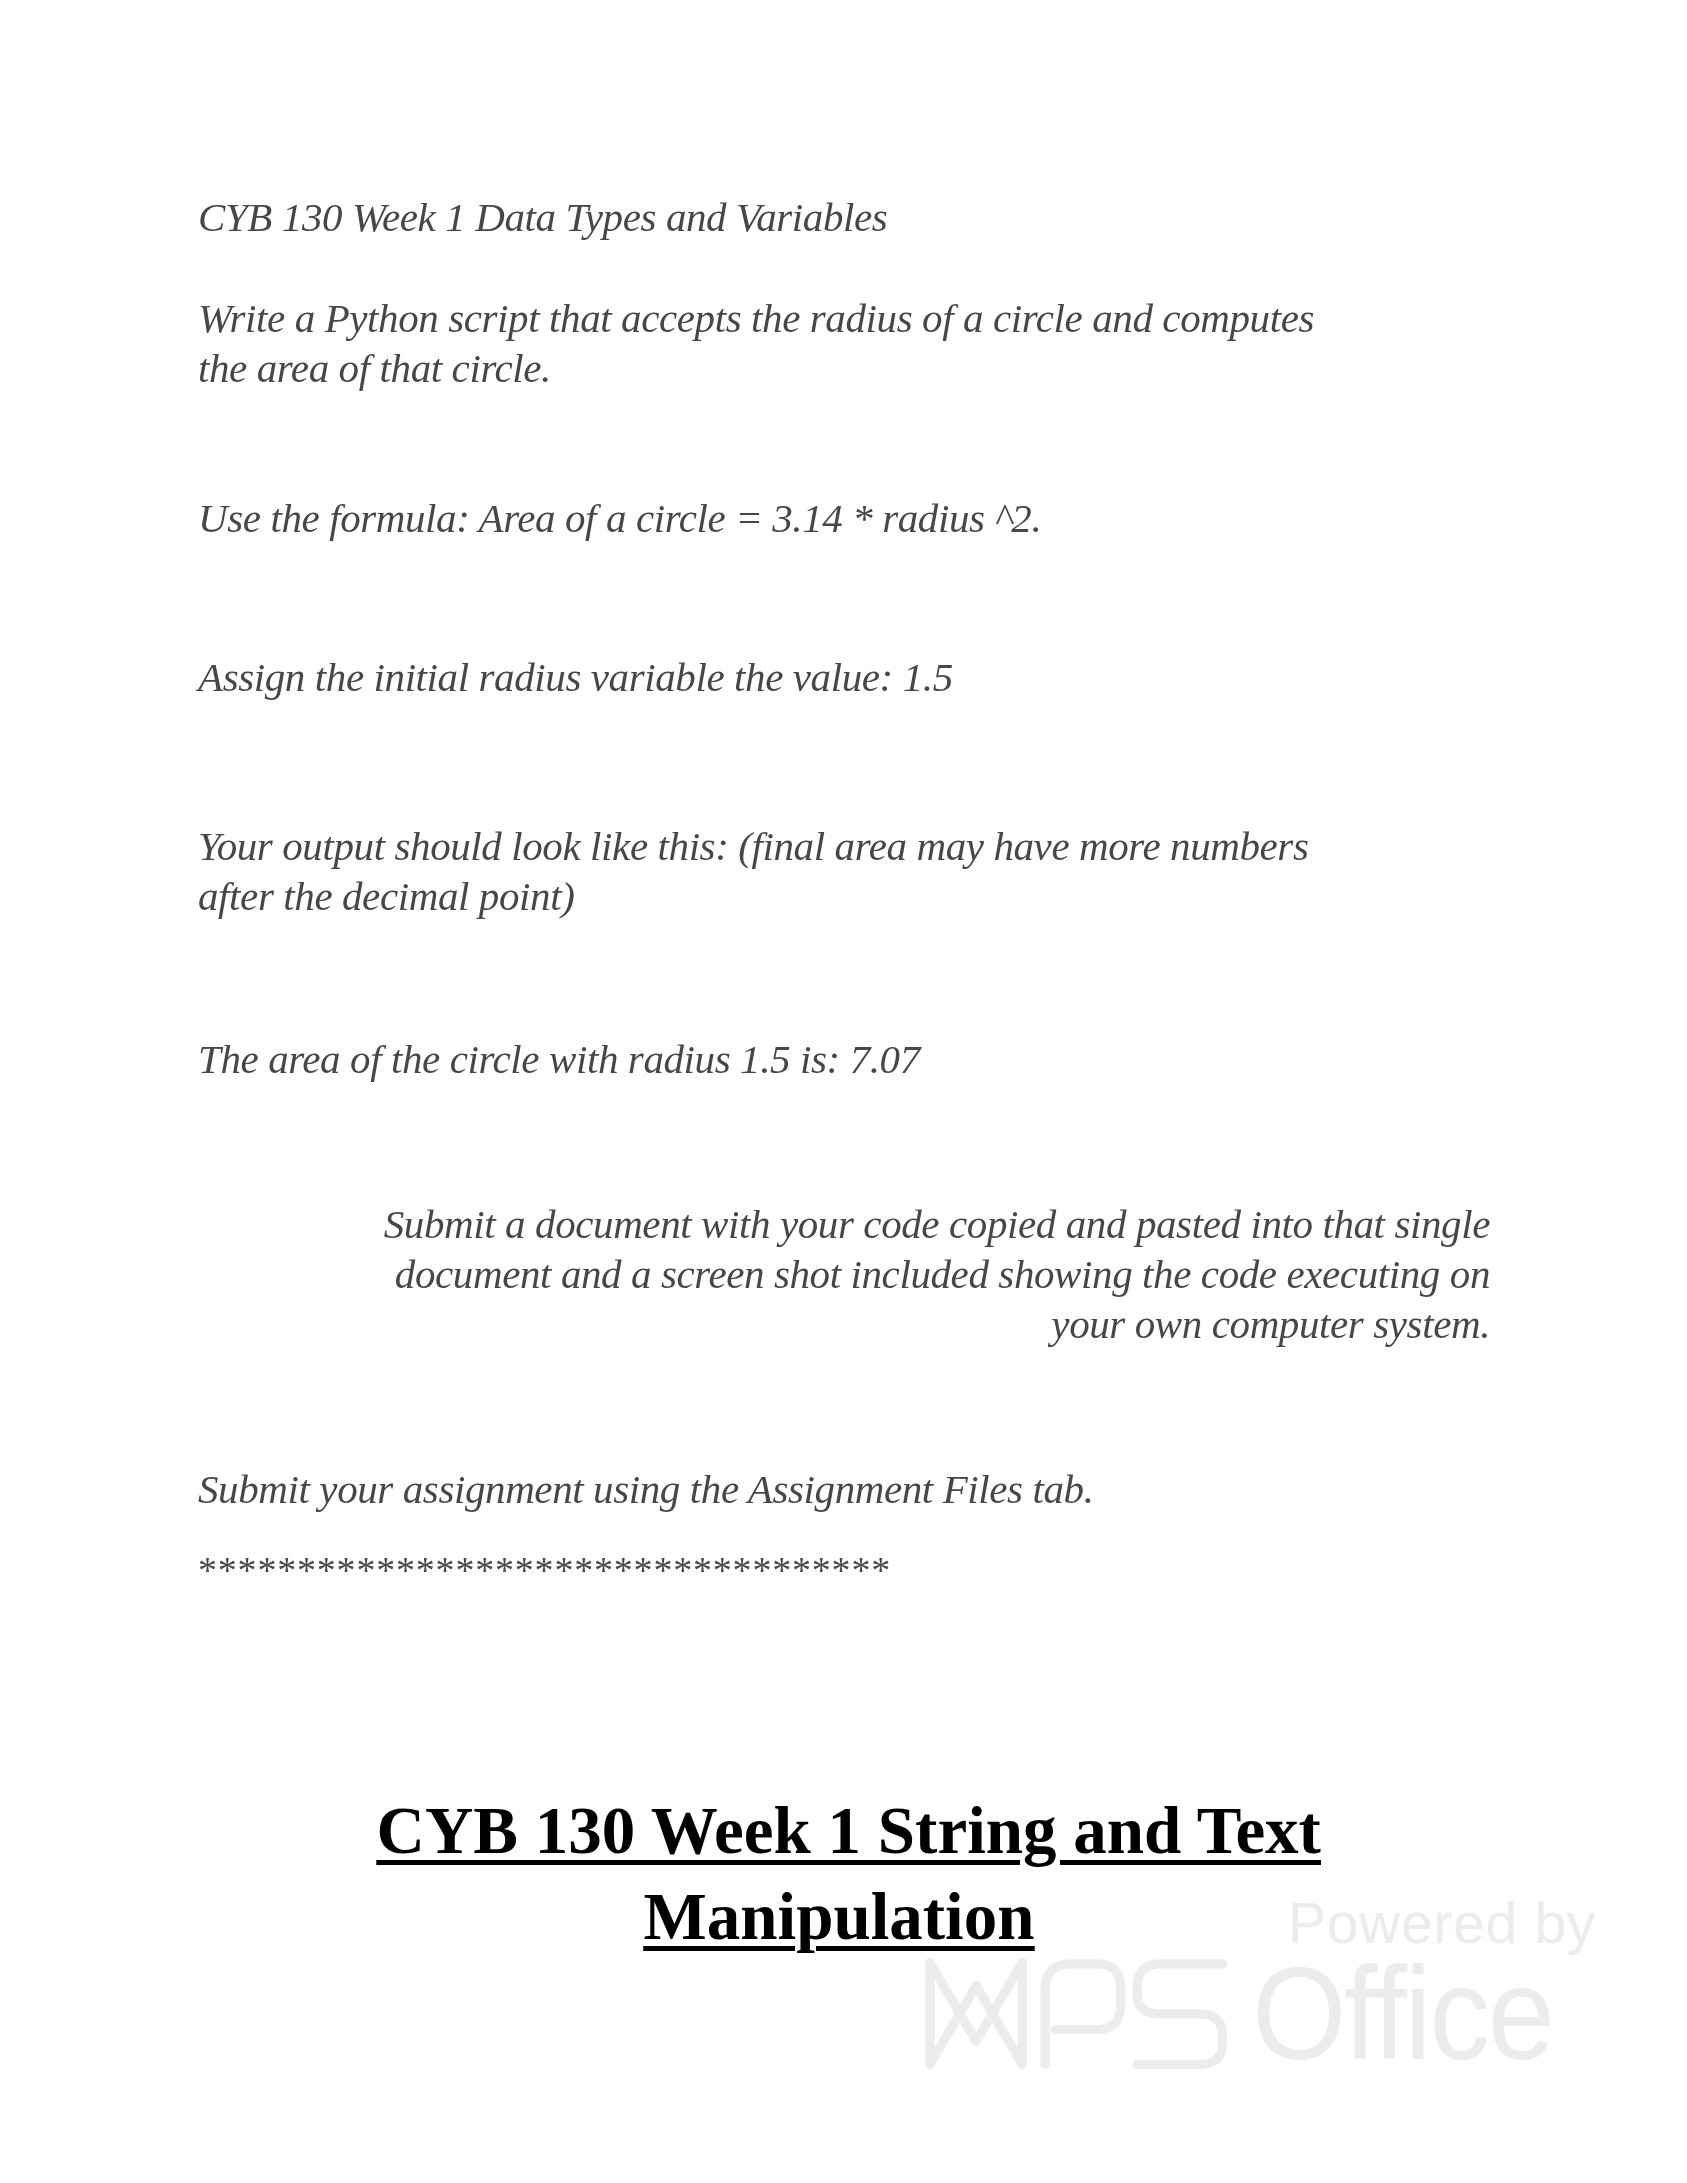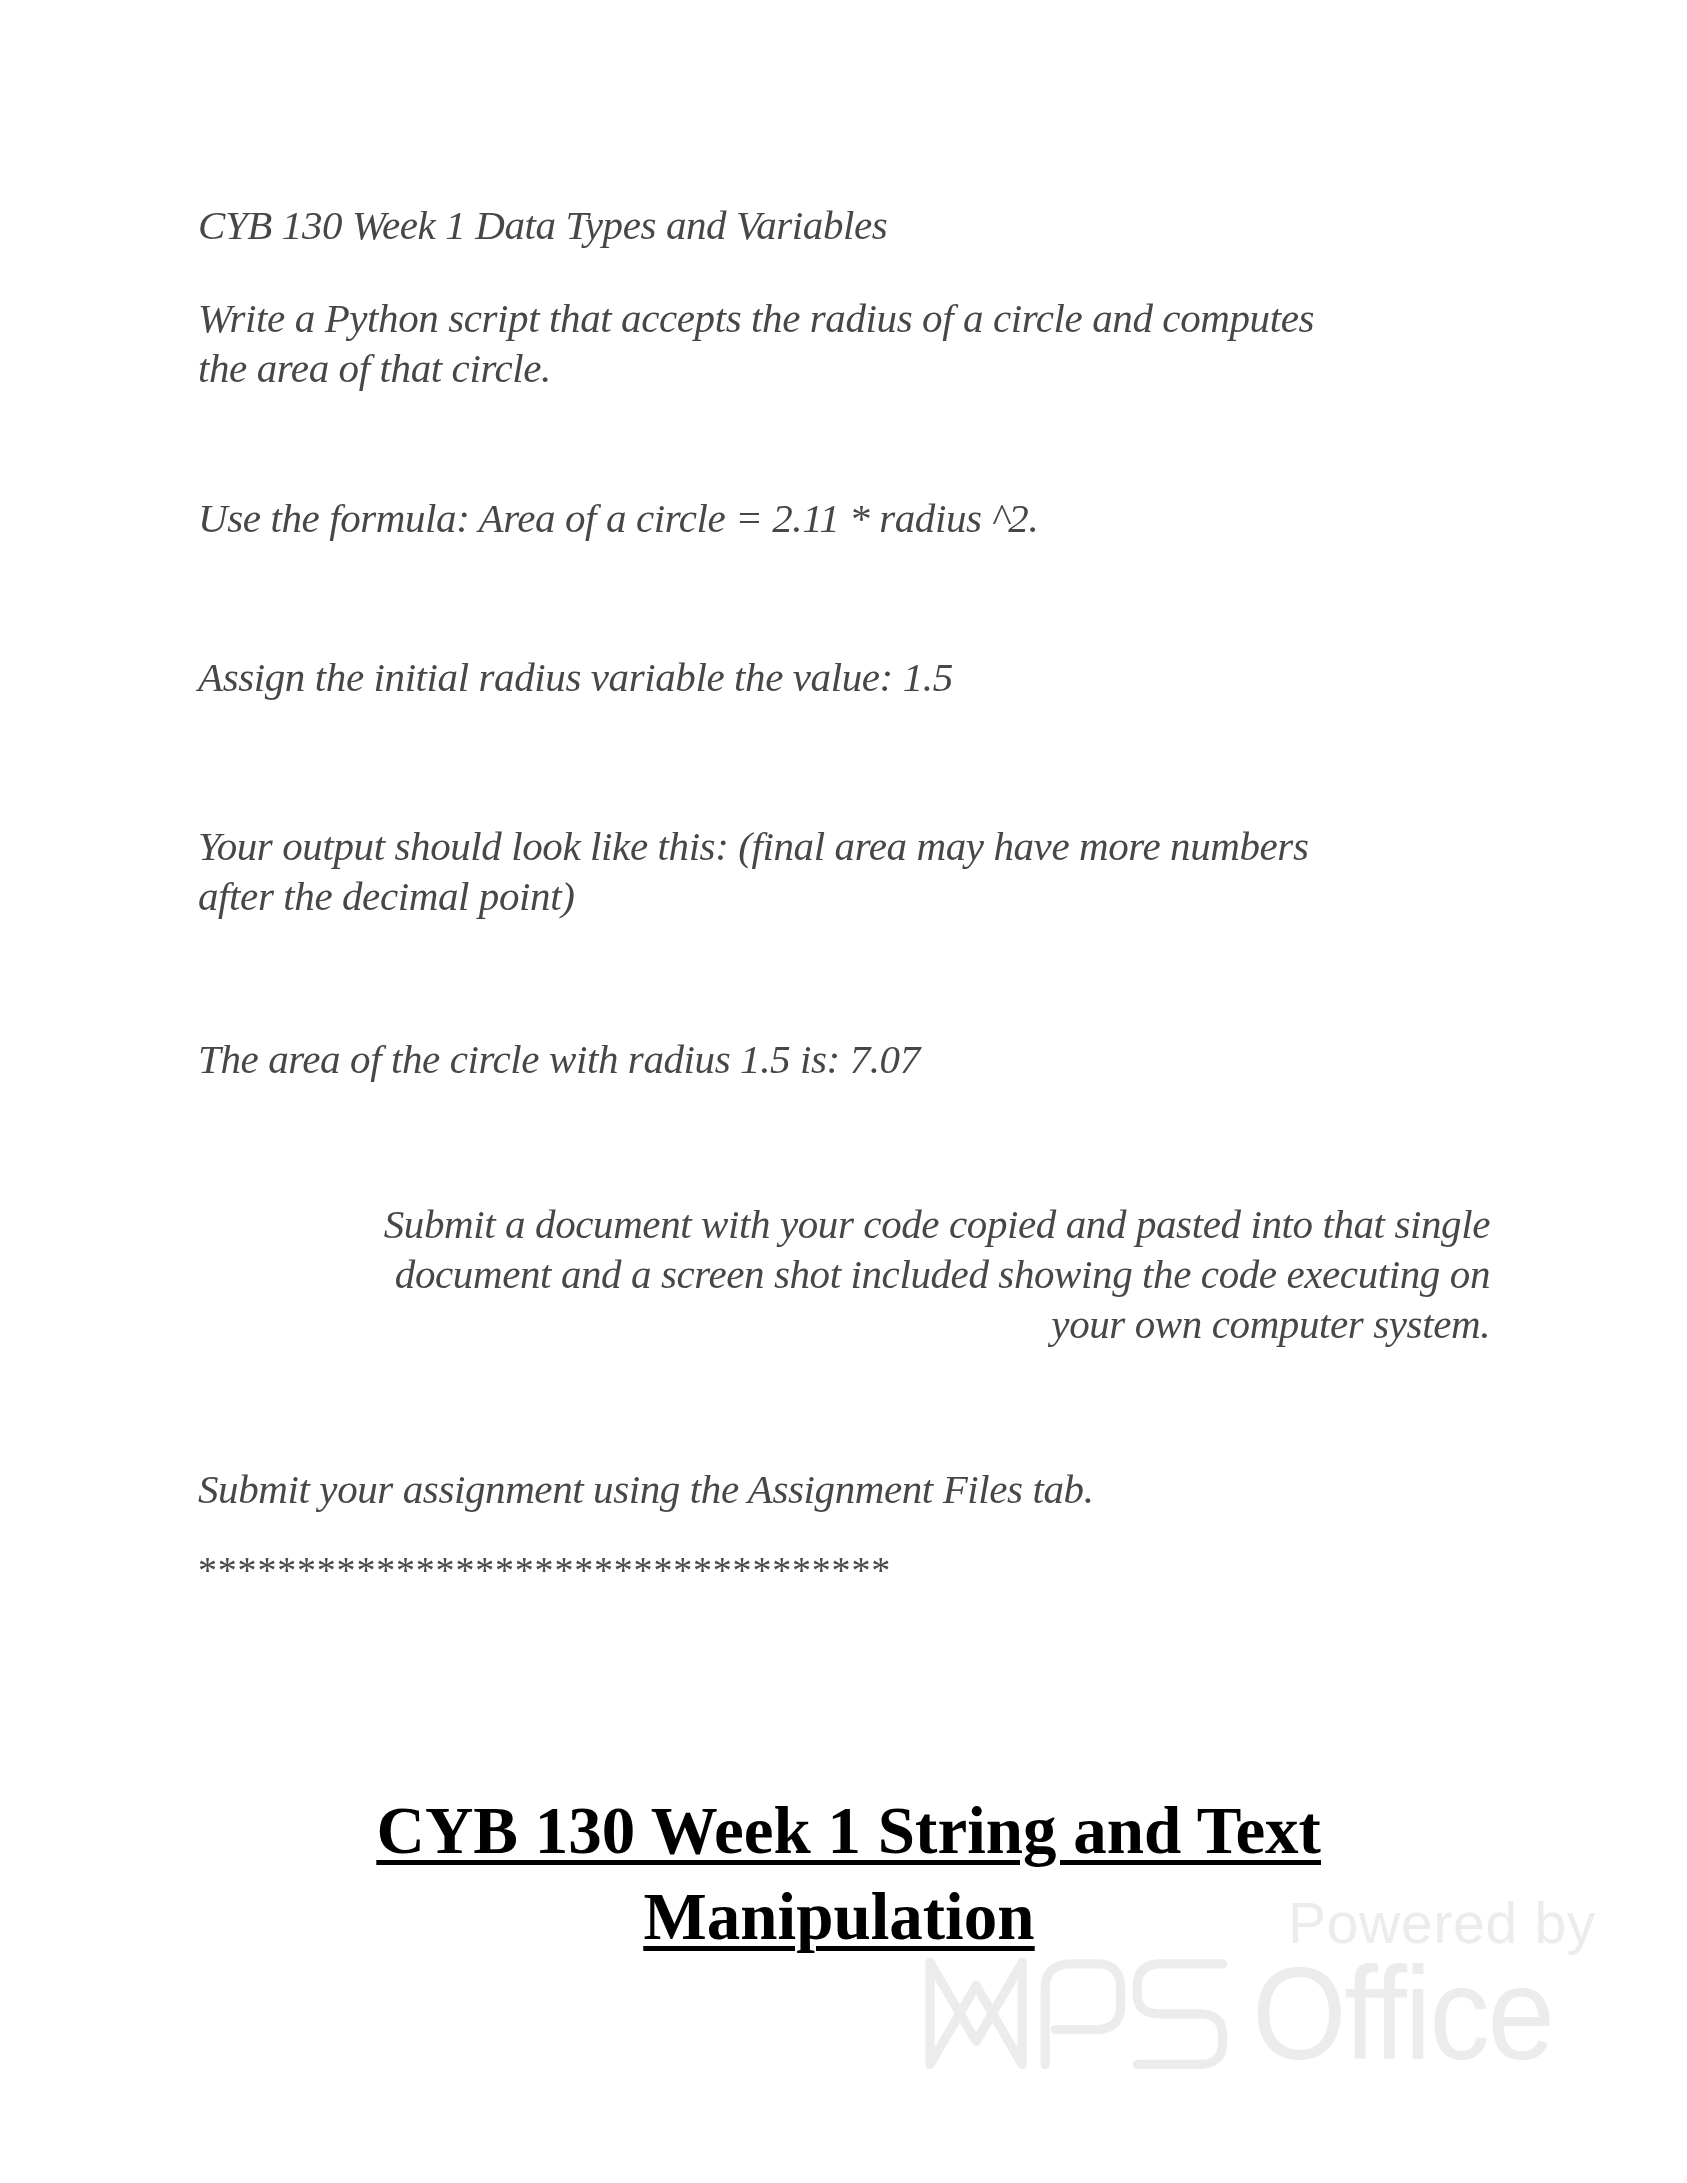--- a/index.html
+++ b/index.html
@@ -91,26 +91,26 @@
     letter-spacing: -2.6px;
     transform: scaleX(0.92);
     transform-origin: left bottom;
   }
 </style>
 </head>
 <body>
 
 <div class="page">
 
-  <p class="para" style="top:200px;font-family:Liberation Serif, serif;">CYB 130 Week 1 Data Types and Variables</p>
+  <p class="para" style="top:192px;font-family:Liberation Serif, serif;">CYB 130 Week 1 Data Types and Variables</p>
 
   <p class="para" style="top:293px;font-style:italic;">Write a Python script that accepts the radius of a circle and computes
 the area of that circle.</p>
 
-  <p class="para" style="top:493px;">Use the formula: Area of a circle = 2.11 * radius ^2.</p>
+  <p class="para" style="top:493px;">Use the formula: Area of a circle = 3.14 * radius ^2.</p>
 
   <p class="para" style="top:652px;">Assign the initial radius variable the value: 1.5</p>
 
   <p class="para" style="top:821px;">Your output should look like this: (final area may have more numbers
 after the decimal point)</p>
 
   <p class="para" style="top:1034px;">The area of the circle with radius 1.5 is: 7.07</p>
 
   <p class="para" style="top:1199px;text-align:right;">Submit a document with your code copied and pasted into that single
 document and a screen shot included showing the code executing on

